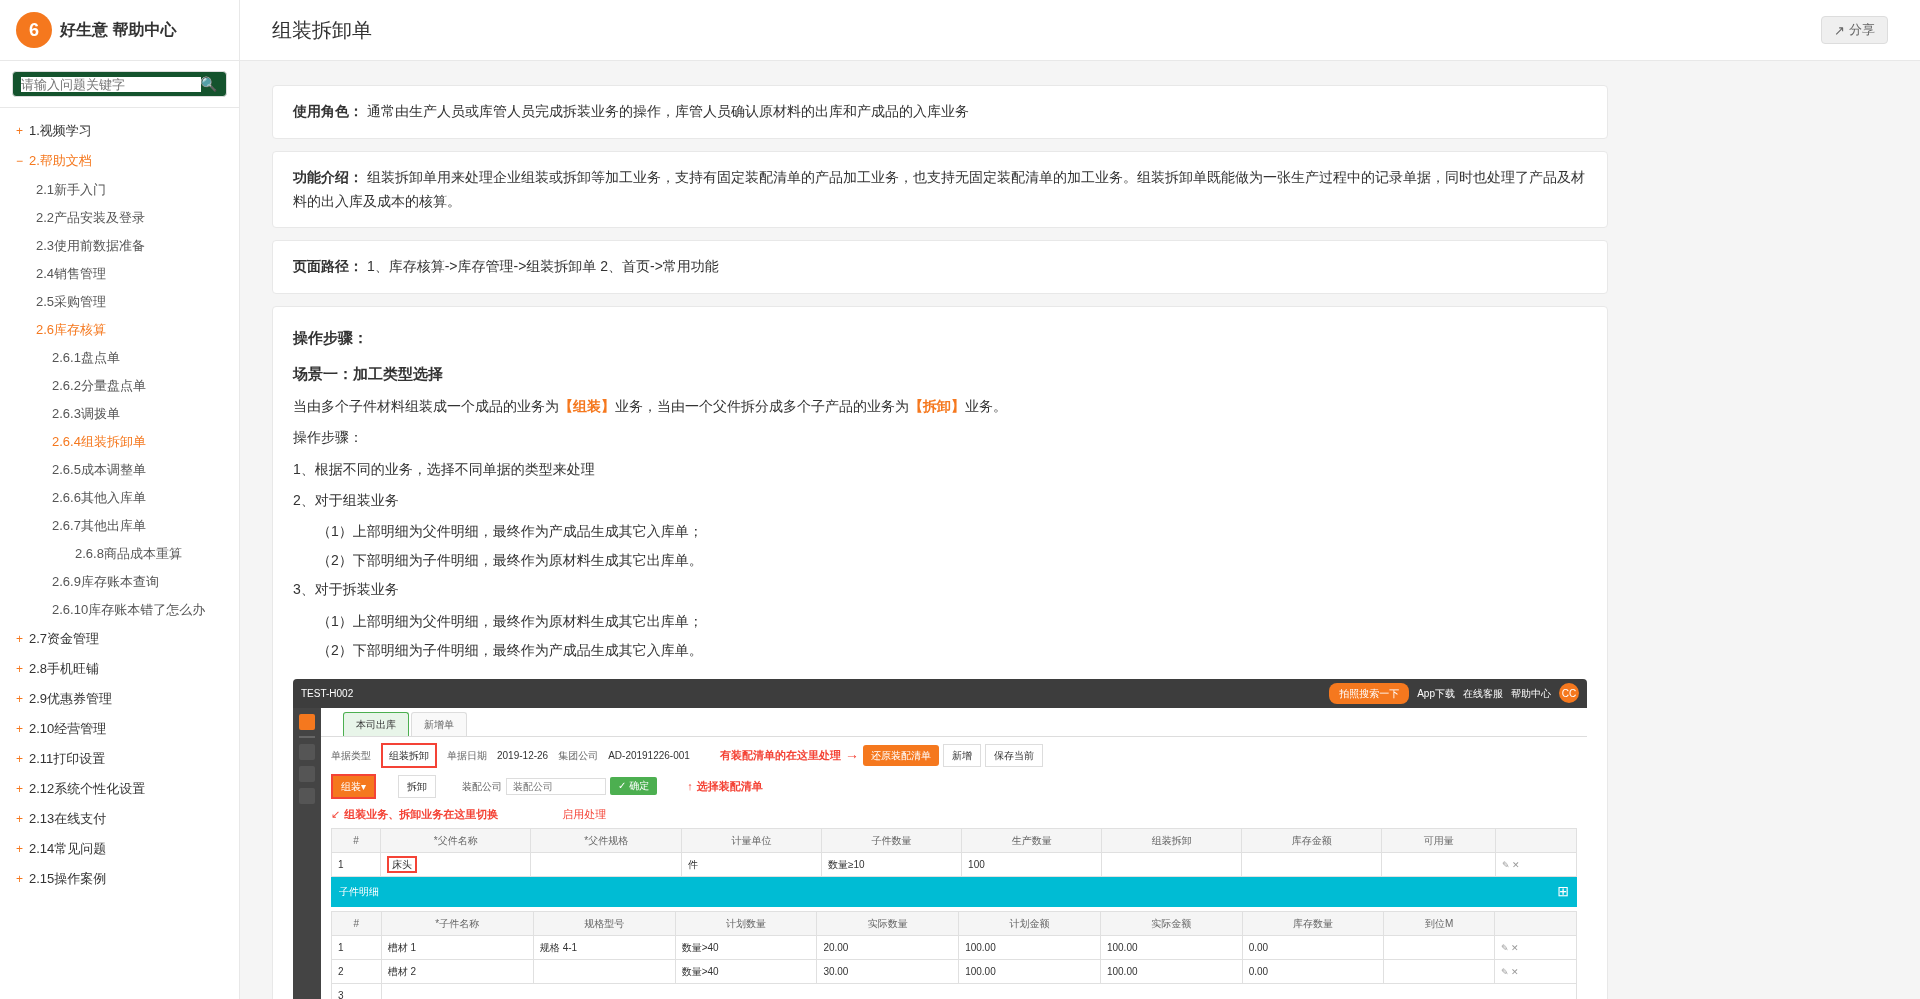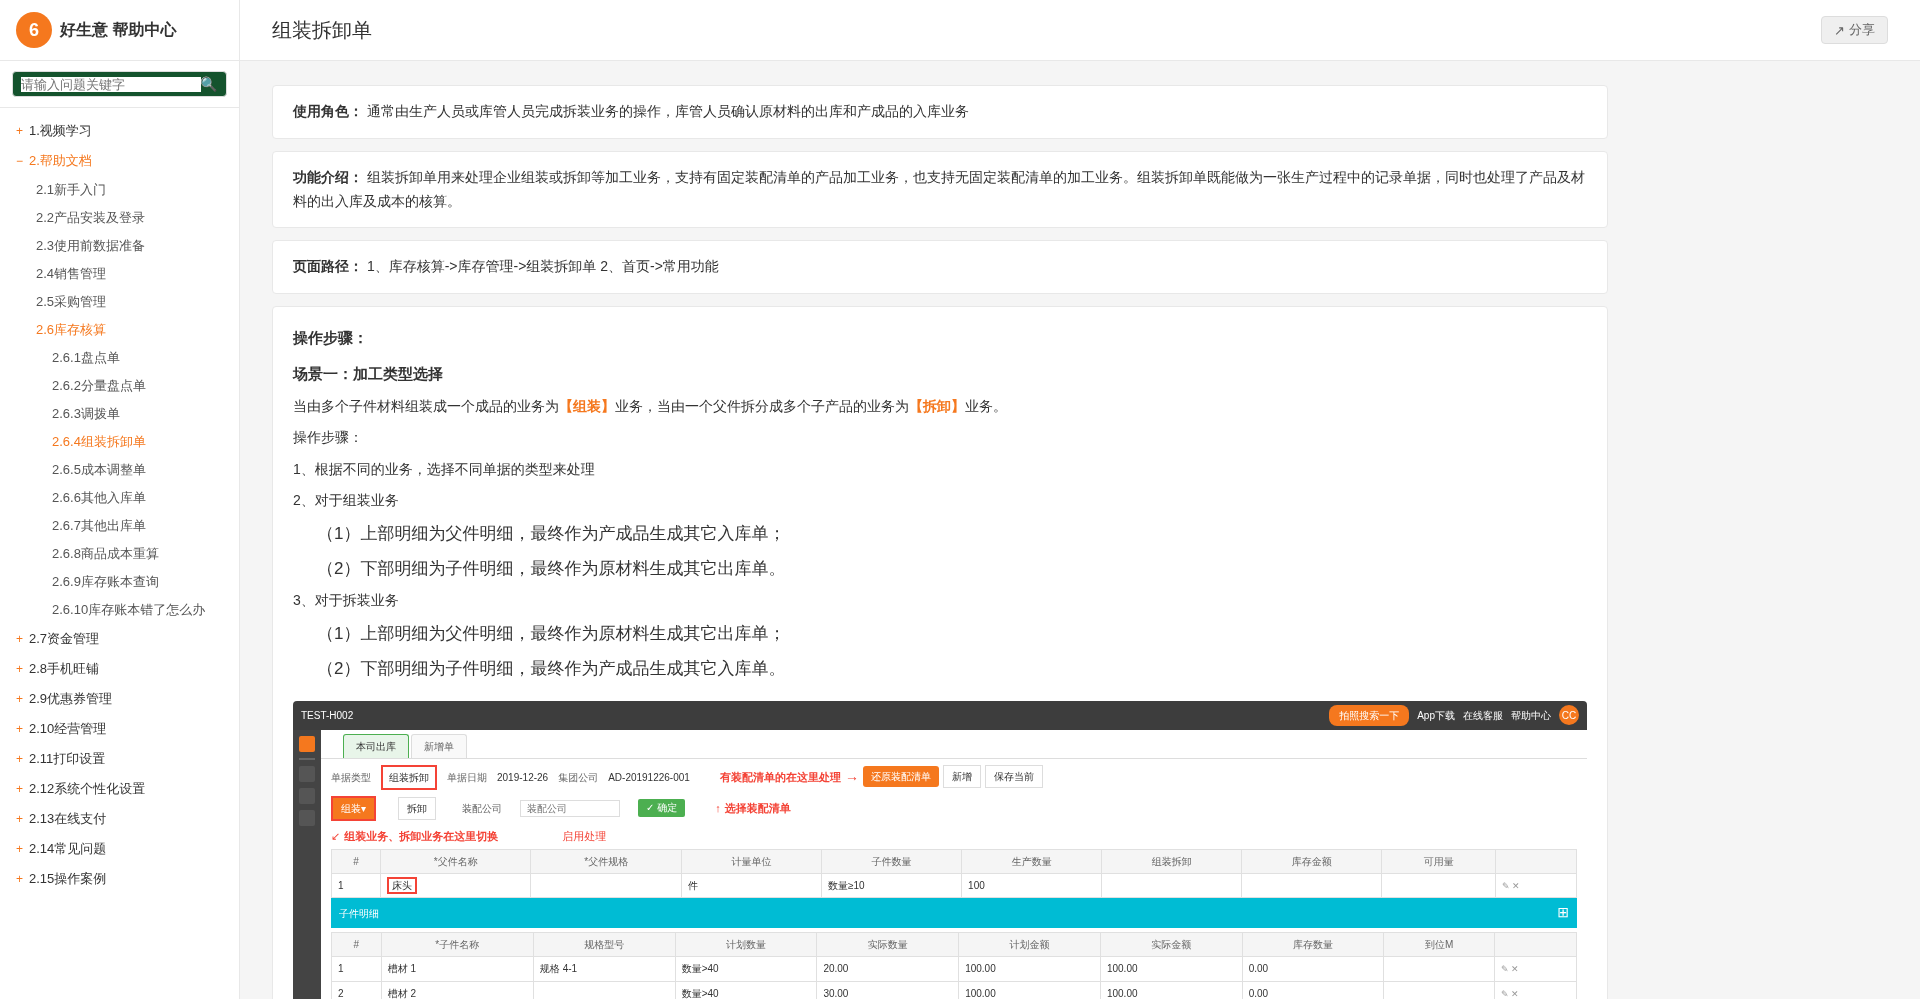--- a/index.html
+++ b/index.html
@@ -187,21 +187,21 @@
     }
 
     .highlight {
       color: #f5781e;
       font-weight: bold;
     }
 
     .sub-step {
       padding-left: 24px;
       margin-bottom: 4px;
-      font-size: 17px;
+      font-size: 14px;
       color: #333;
       line-height: 1.8;
     }
 
     
     .screenshot-wrapper {
       position: relative;
       background: #e8e8e8;
       border-radius: 4px;
       overflow: hidden;
@@ -337,21 +337,21 @@
 
     <div class="nav-child active" style="color:#f5781e;">2.6库存核算</div>
 
     <div class="nav-child" style="padding-left:52px;">2.6.1盘点单</div>
     <div class="nav-child" style="padding-left:52px;">2.6.2分量盘点单</div>
     <div class="nav-child" style="padding-left:52px;">2.6.3调拨单</div>
     <div class="nav-child active" style="padding-left:52px;color:#f5781e;">2.6.4组装拆卸单</div>
     <div class="nav-child" style="padding-left:52px;">2.6.5成本调整单</div>
     <div class="nav-child" style="padding-left:52px;">2.6.6其他入库单</div>
     <div class="nav-child" style="padding-left:52px;">2.6.7其他出库单</div>
-    <div class="nav-child" style="padding-left:52px;">2.6.8商品成本重算</div>
+    <div class="nav-child" style="padding-left:75px;">2.6.8商品成本重算</div>
     <div class="nav-child" style="padding-left:52px;">2.6.9库存账本查询</div>
     <div class="nav-child" style="padding-left:52px;">2.6.10库存账本错了怎么办</div>
 
     <div class="nav-parent">
       <span class="icon-plus">+</span>
       <span>2.7资金管理</span>
     </div>
     <div class="nav-parent">
       <span class="icon-plus">+</span>
       <span>2.8手机旺铺</span>
@@ -483,21 +483,21 @@
                     <span style="border:1px solid #ddd;padding:2px 8px;font-size:10px;background:#fff;">保存当前</span>
                   </div>
                 </div>
 
                 <div class="mock-row" style="position:relative;">
 
                   <div style="display:flex;align-items:center;gap:4px;">
                     <span style="border:2px solid #f44336;padding:2px 8px;font-size:10px;background:#f5781e;color:#fff;">组装▾</span>
                     <span style="border:1px solid #ddd;padding:2px 8px;font-size:10px;background:#fff;margin-left:18px;">拆卸</span>
                   </div>
-                  <div style="display:flex;align-items:center;gap:18px;margin-left:16px;">
+                  <div style="display:flex;align-items:center;gap:4px;margin-left:16px;">
                     <span class="mock-label">装配公司</span>
                     <input type="text" style="border: 1px solid rgb(221, 221, 221); padding: 2px 6px; font-size: 10px; width: 100px;" placeholder="装配公司">
                     <button style="background:#4caf50;color:#fff;padding:2px 8px;border:none;font-size:10px;border-radius:2px;">✓ 确定</button>
                   </div>
 
                   <div style="margin-left:20px;display:flex;align-items:center;gap:4px;">
                     <span style="color:#f44336;">↑</span>
                     <span style="color:#f44336;font-size:11px;font-weight:bold;">选择装配清单</span>
                   </div>
                 </div>

